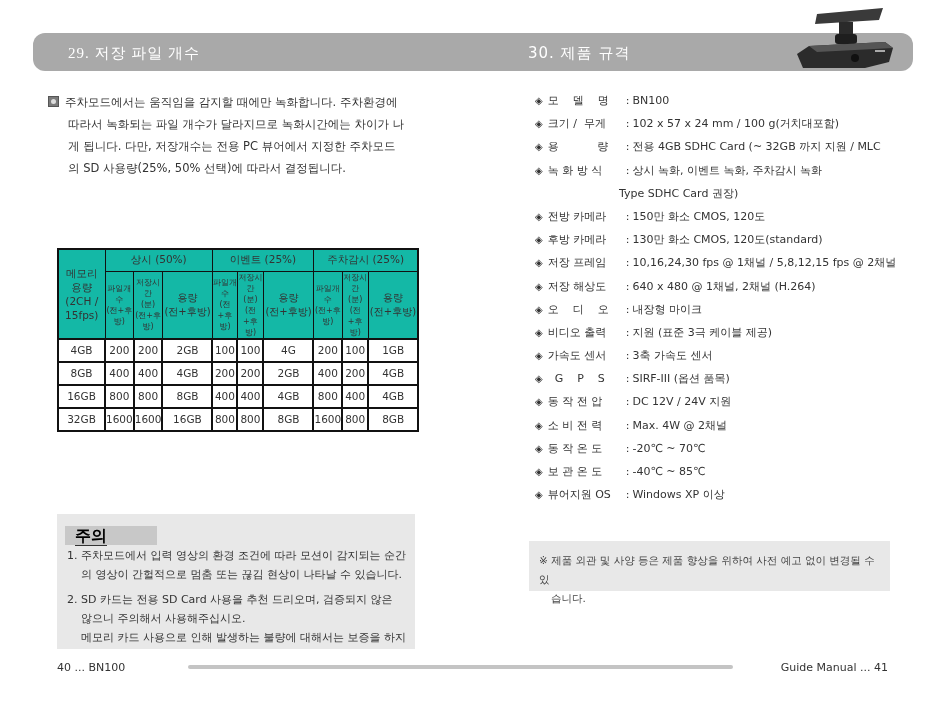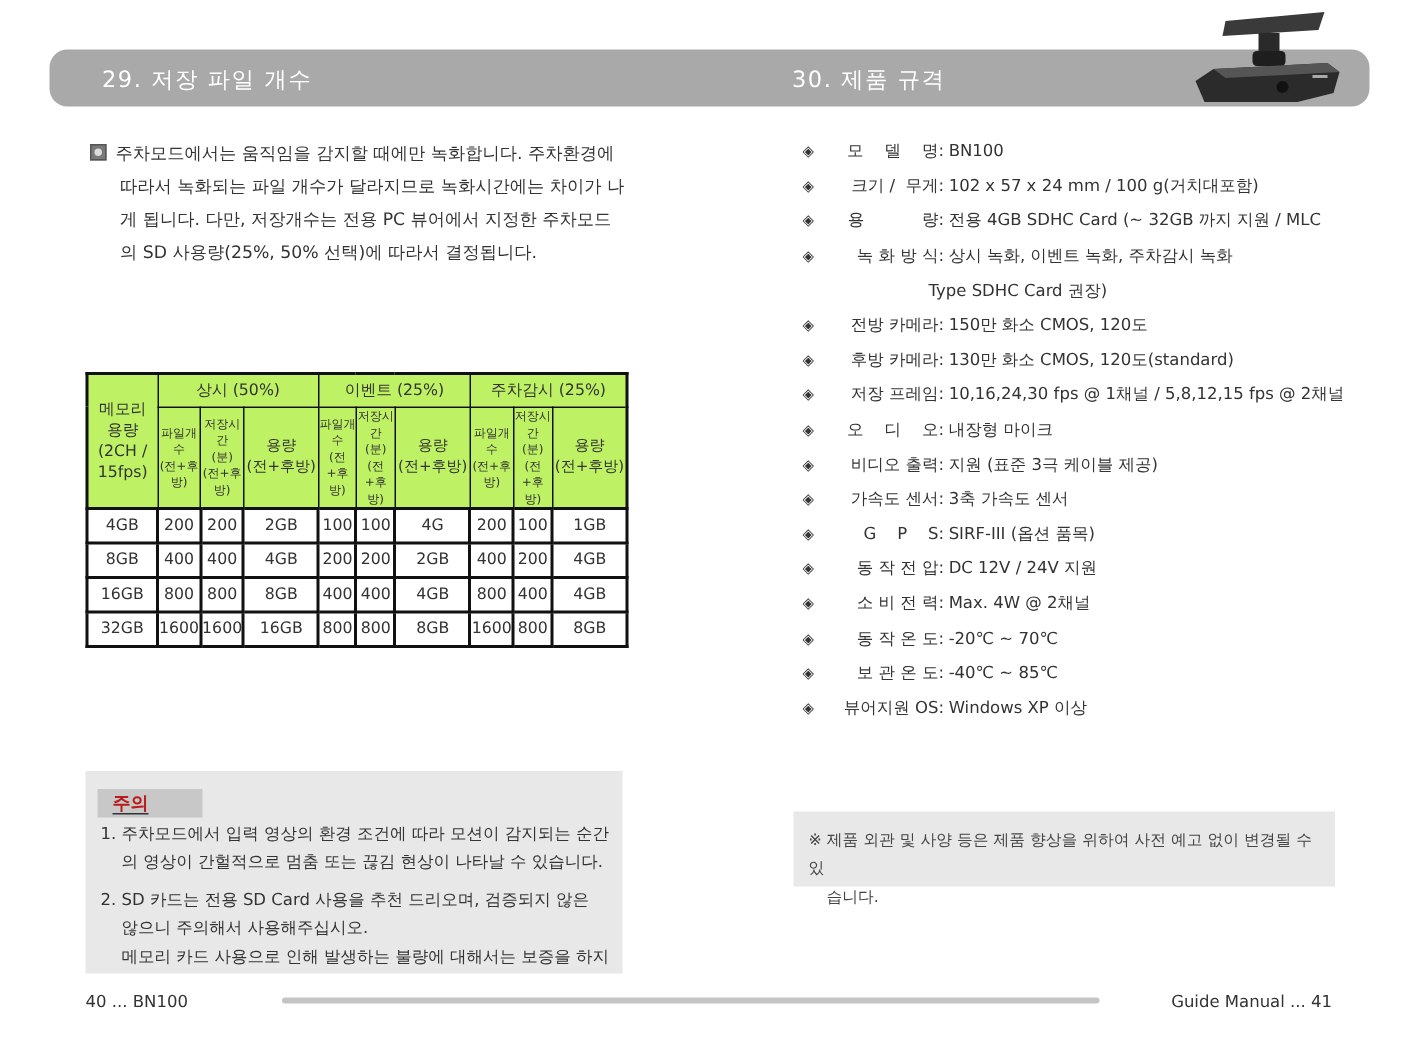--- a/index.html
+++ b/index.html
@@ -8,77 +8,77 @@
       font-family: "DejaVu Sans", "Liberation Sans", sans-serif; color: #222;
       overflow: hidden;
     }
     .header-bar {
       position: absolute; top: 33px; left: 33px; width: 880px; height: 38px;
       background: #a9a9a9; border-radius: 12px;
     }
     .header-title {
       position: absolute; top: 44px; font-size: 15px; color: #ffffff; letter-spacing: 1px;
     }
-    #title-left { left: 68px; }
+    #title-left { left: 68px; font-family: Liberation Serif, serif; }
     #title-right { left: 528px; }
     .device {
       position: absolute; top: 6px; left: 795px; width: 100px; height: 70px;
     }
     
     .intro {
-      position: absolute; left: 60px; top: 91px; width: 360px; font-size: 11.5px;
+      position: absolute; left: 48px; top: 91px; width: 360px; font-size: 11.5px;
       line-height: 22px; color: #333;
     }
     .intro .bullet {
       display: inline-block; width: 11px; height: 11px; background: #7a7a7a;
       border: 1px solid #555; margin-right: 6px; vertical-align: -1px; position: relative;
     }
     .intro .bullet::after {
       content: ""; position: absolute; left: 2px; top: 2px; width: 5px; height: 5px;
       background: #ddd; border-radius: 50%;
     }
     .intro-line { white-space: nowrap; }
     .intro-line.indent { padding-left: 20px; }
     table.storage {
       position: absolute; left: 57px; top: 248px; border-collapse: collapse;
       font-size: 10px; color: #333;
     }
     table.storage td, table.storage th {
       border: 1px solid #111; text-align: center; font-weight: normal;
     }
     table.storage { border: 2px solid #111; }
-    table.storage thead th { background: #bef264; }
+    table.storage thead th { background: #14b8a6; }
     table.storage thead tr.group th { height: 22px; font-size: 10.5px; }
     table.storage thead tr.sub th { height: 42px; font-size: 8px; line-height: 11px; }
     table.storage thead tr.sub th.cap { font-size: 10px; line-height: 14px; }
     table.storage th.mem { width: 47px; font-size: 10px; line-height: 14px; margin-left: 28px; }
     table.storage tbody td { height: 23px; font-size: 10.5px; border-width: 2px; }
     .c-cnt { width: 25px; } .c-time { width: 26px; } .c-cap { width: 50px; }
     .notice {
       position: absolute; left: 57px; top: 514px; width: 358px; height: 135px;
       background: #e8e8e8;
     }
     .notice-label {
-      position: absolute; left: 8px; top: 12px; width: 70px; height: 19px;
-      background: #c8c8c8; font-size: 12px; font-weight: bold; padding-left: 10px;
-      line-height: 19px; color: #b91c1c;
+      position: absolute; left: 8px; top: 12px; width: 92px; height: 19px;
+      background: #c8c8c8; font-size: 16px; font-weight: bold; padding-left: 10px;
+      line-height: 19px; color: #000000;
     }
     .notice-label span { border-bottom: 1px solid #333; }
     .notice-item {
       position: absolute; left: 10px; font-size: 11px; line-height: 19px; color: #333;
       width: 345px;
     }
     .notice-item .cont { padding-left: 14px; }
     
     .specs {
       position: absolute; left: 535px; top: 90px; font-size: 11px; color: #333;
     }
     .spec-row { height: 23.2px; white-space: nowrap; line-height: 22px; }
     .spec-row .diamond { font-size: 10px; margin-right: 5px; }
-    .spec-row .label { display: inline-block; width: 78px; text-align: right; }
+    .spec-row .label { display: inline-block; width: 78px; }
     .spec-row .sep { margin-right: 3px; }
     .spec-cont { padding-left: 84px; }
     .disclaimer {
       position: absolute; left: 529px; top: 541px; width: 361px; height: 50px;
       background: #e8e8e8; font-size: 10.5px; color: #444; padding: 10px 10px;
       line-height: 19px;
     }
     .disclaimer .cont { padding-left: 12px; }
     .footer-text { position: absolute; top: 661px; font-size: 11px; color: #333; }
     #footer-left { left: 57px; }
@@ -234,20 +234,21 @@
 
 <div class="specs" id="specs">
     <div class="spec-row"><span class="diamond">◈</span><span class="label" style="white-space:pre">모    델    명</span><span class="sep">:</span><span>BN100</span></div>
     <div class="spec-row"><span class="diamond">◈</span><span class="label" style="white-space:pre">크기 /  무게</span><span class="sep">:</span><span>102 x 57 x 24 mm / 100 g(거치대포함)</span></div>
     <div class="spec-row"><span class="diamond">◈</span><span class="label" style="white-space:pre">용           량</span><span class="sep">:</span><span>전용 4GB SDHC Card (~ 32GB 까지 지원 / MLC</span></div>
     <div class="spec-row"><span class="diamond">◈</span><span class="label" style="white-space:pre">녹 화 방 식</span><span class="sep">:</span><span>상시 녹화, 이벤트 녹화, 주차감시 녹화</span></div>
     <div class="spec-row spec-cont">Type SDHC Card 권장)</div>
     <div class="spec-row"><span class="diamond">◈</span><span class="label" style="white-space:pre">전방 카메라</span><span class="sep">:</span><span>150만 화소 CMOS, 120도</span></div>
     <div class="spec-row"><span class="diamond">◈</span><span class="label" style="white-space:pre">후방 카메라</span><span class="sep">:</span><span>130만 화소 CMOS, 120도(standard)</span></div>
     <div class="spec-row"><span class="diamond">◈</span><span class="label" style="white-space:pre">저장 프레임</span><span class="sep">:</span><span>10,16,24,30 fps @ 1채널  /  5,8,12,15 fps @ 2채널</span></div>
+    <div class="spec-row"><span class="diamond">◈</span><span class="label" style="white-space:pre">저장 해상도</span><span class="sep">:</span><span>640 x 480 @ 1채널, 2채널 (H.264)</span></div>
     <div class="spec-row"><span class="diamond">◈</span><span class="label" style="white-space:pre">오    디    오</span><span class="sep">:</span><span>내장형 마이크</span></div>
     <div class="spec-row"><span class="diamond">◈</span><span class="label" style="white-space:pre">비디오 출력</span><span class="sep">:</span><span>지원 (표준 3극 케이블 제공)</span></div>
     <div class="spec-row"><span class="diamond">◈</span><span class="label" style="white-space:pre">가속도 센서</span><span class="sep">:</span><span>3축 가속도 센서</span></div>
     <div class="spec-row"><span class="diamond">◈</span><span class="label" style="white-space:pre">  G    P    S</span><span class="sep">:</span><span>SIRF-III (옵션 품목)</span></div>
     <div class="spec-row"><span class="diamond">◈</span><span class="label" style="white-space:pre">동 작 전 압</span><span class="sep">:</span><span>DC 12V /  24V 지원</span></div>
     <div class="spec-row"><span class="diamond">◈</span><span class="label" style="white-space:pre">소 비 전 력</span><span class="sep">:</span><span>Max. 4W @ 2채널</span></div>
     <div class="spec-row"><span class="diamond">◈</span><span class="label" style="white-space:pre">동 작 온 도</span><span class="sep">:</span><span>-20℃ ~ 70℃</span></div>
     <div class="spec-row"><span class="diamond">◈</span><span class="label" style="white-space:pre">보 관 온 도</span><span class="sep">:</span><span>-40℃ ~ 85℃</span></div>
     <div class="spec-row"><span class="diamond">◈</span><span class="label" style="white-space:pre">뷰어지원 OS</span><span class="sep">:</span><span>Windows XP 이상</span></div>
   </div>

